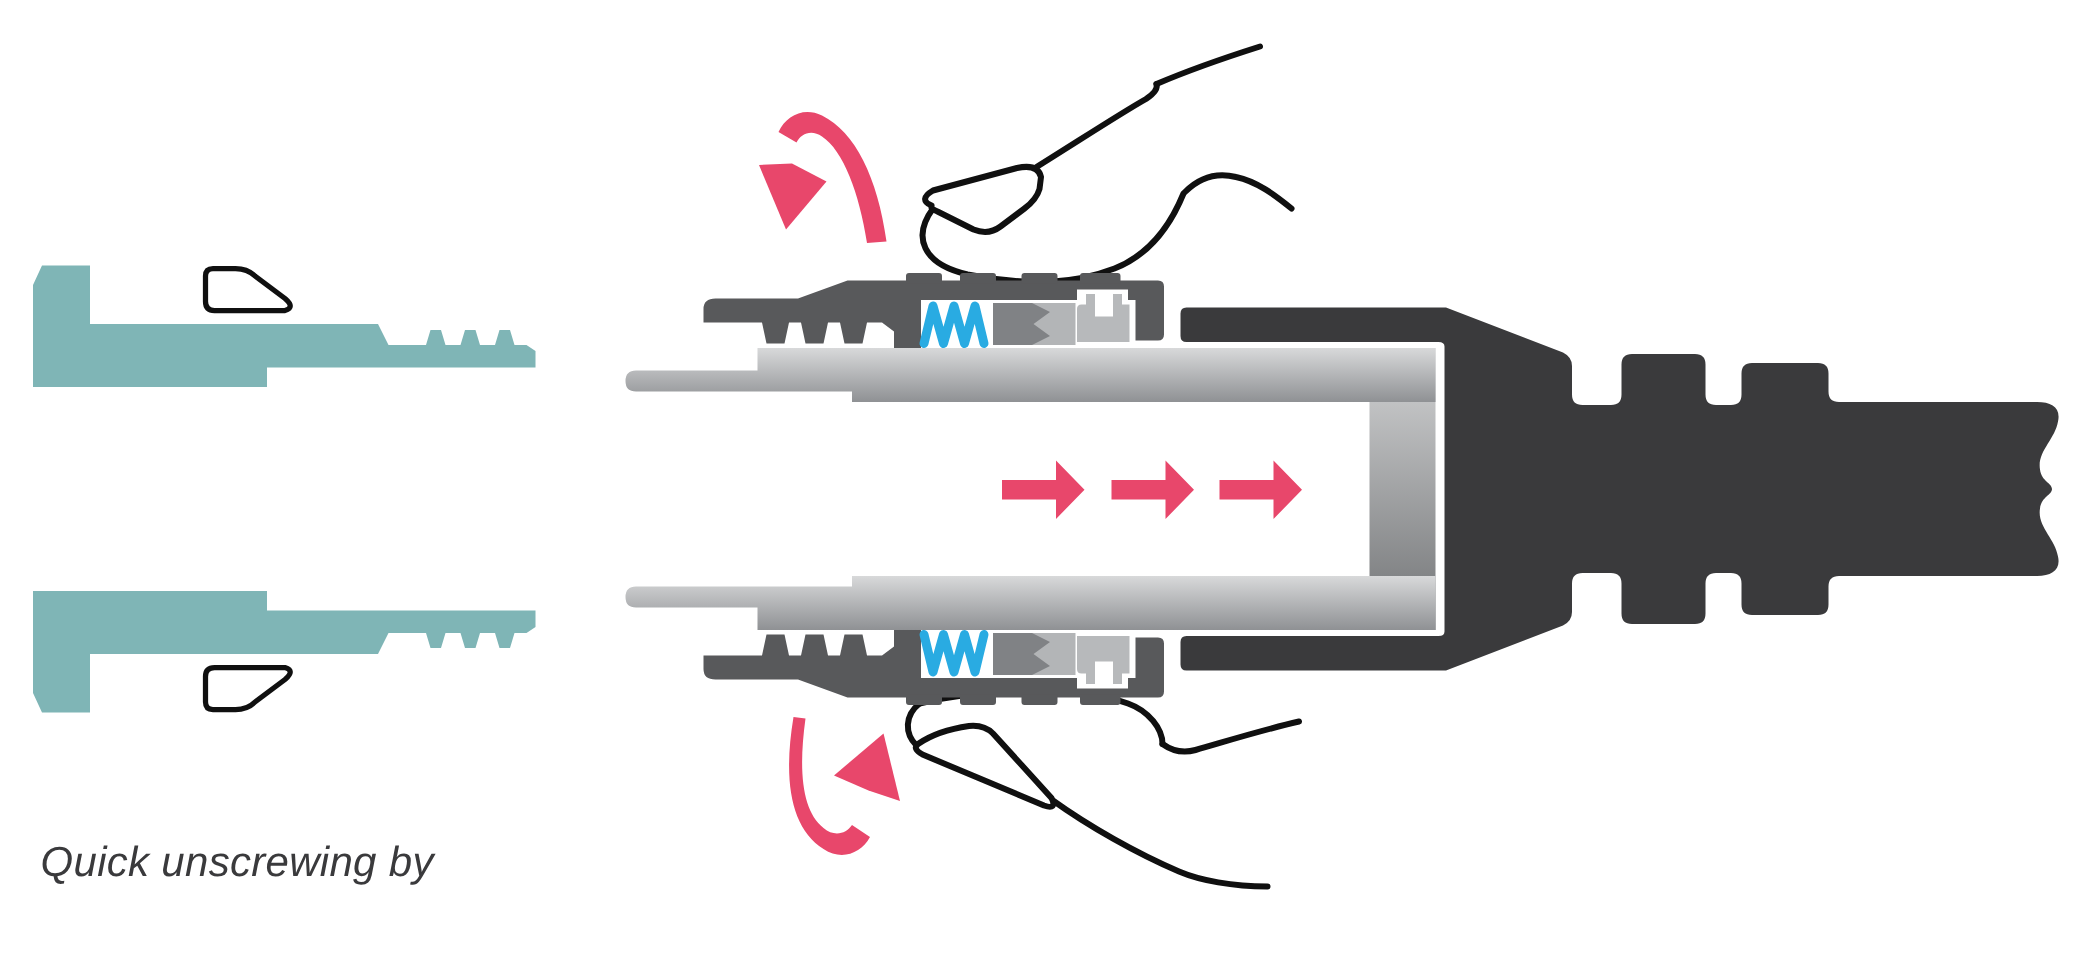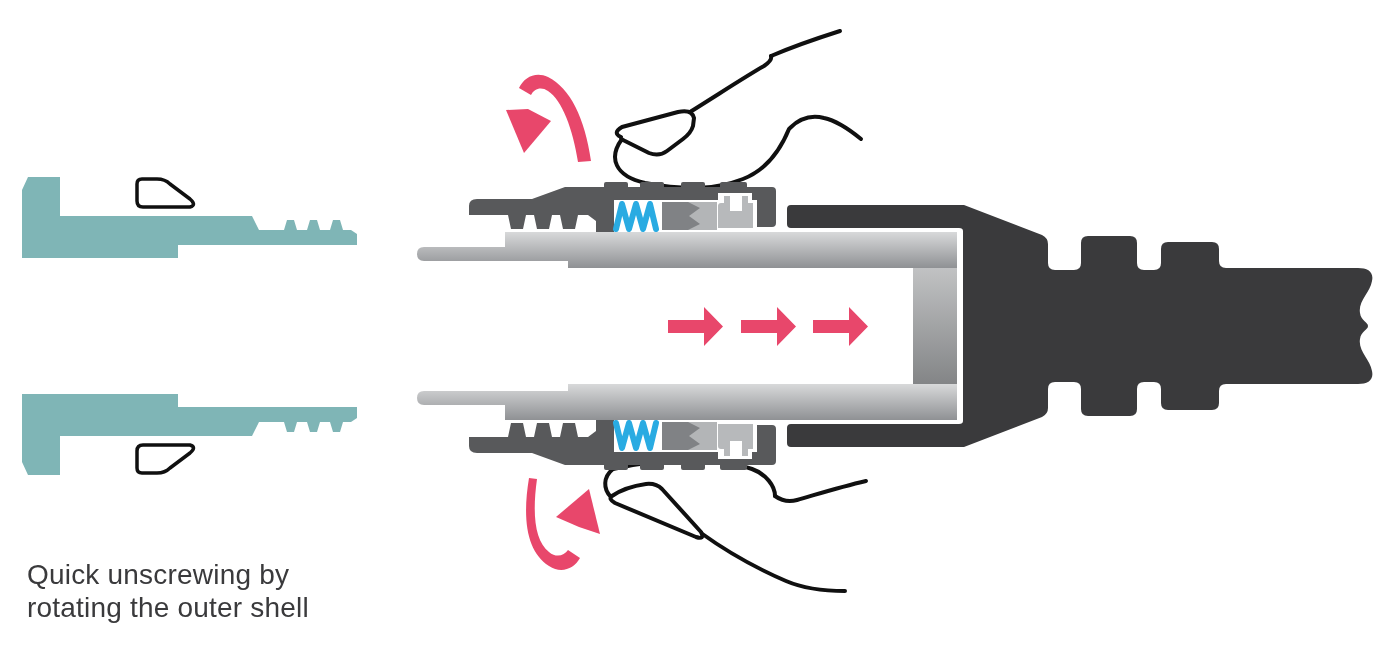--- a/index.html
+++ b/index.html
@@ -1,19 +1,19 @@
 <!DOCTYPE html>
 <html><head>
 <meta charset="utf-8">
 <style>
   html,body{margin:0;padding:0;background:#ffffff;}
   #stage{position:relative;width:1400px;height:653px;background:#ffffff;overflow:hidden;
          font-family:"Liberation Sans", sans-serif;}
   #diagram-svg{position:absolute;left:0;top:0;}
-  #caption{position:absolute;left:27px;top:558px;font-size:28px;
+  #caption{position:absolute;left:27px;top:558px;font-style:italic;font-size:28px;
            line-height:33px;color:#3A3A3C;letter-spacing:0.2px;white-space:nowrap;}
   #caption span{display:block;}
 </style>
 </head>
 <body>
 
 <div id="stage">
 
 <svg id="diagram-svg" width="1400" height="653" viewBox="0 0 1400 653">
   <defs>
@@ -100,16 +100,15 @@
 
   <g fill="#E8476B">
     <path d="M 668,320 L 704,320 L 704,307 L 723,326.5 L 704,346 L 704,333 L 668,333 Z"></path>
     <path d="M 741,320 L 777,320 L 777,307 L 796,326.5 L 777,346 L 777,333 L 741,333 Z"></path>
     <path d="M 813,320 L 849,320 L 849,307 L 868,326.5 L 849,346 L 849,333 L 813,333 Z"></path>
   </g>
 </svg>
 
 <div id="caption">
   <span>Quick unscrewing by</span>
-  <span>rotating the outer shell</span>
 </div>
 
 </div>
 
 </body></html>

